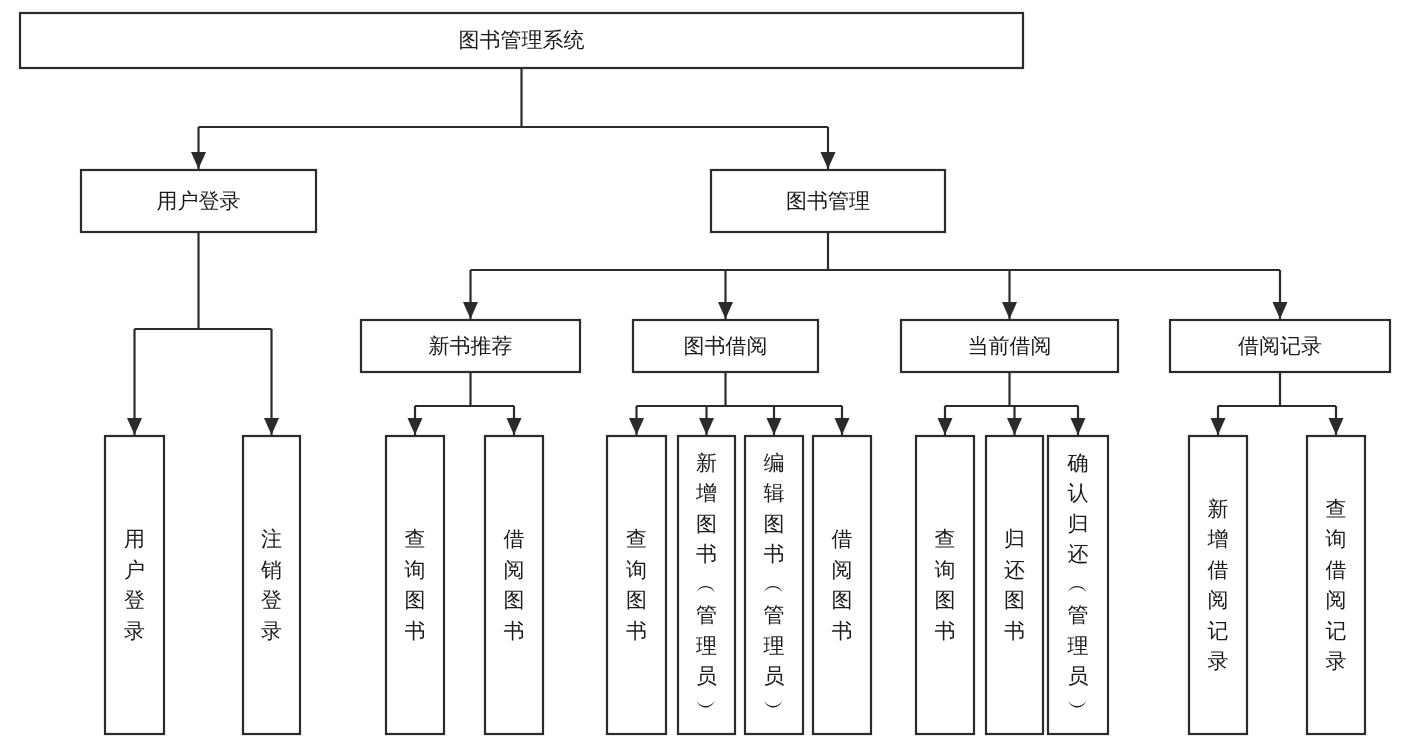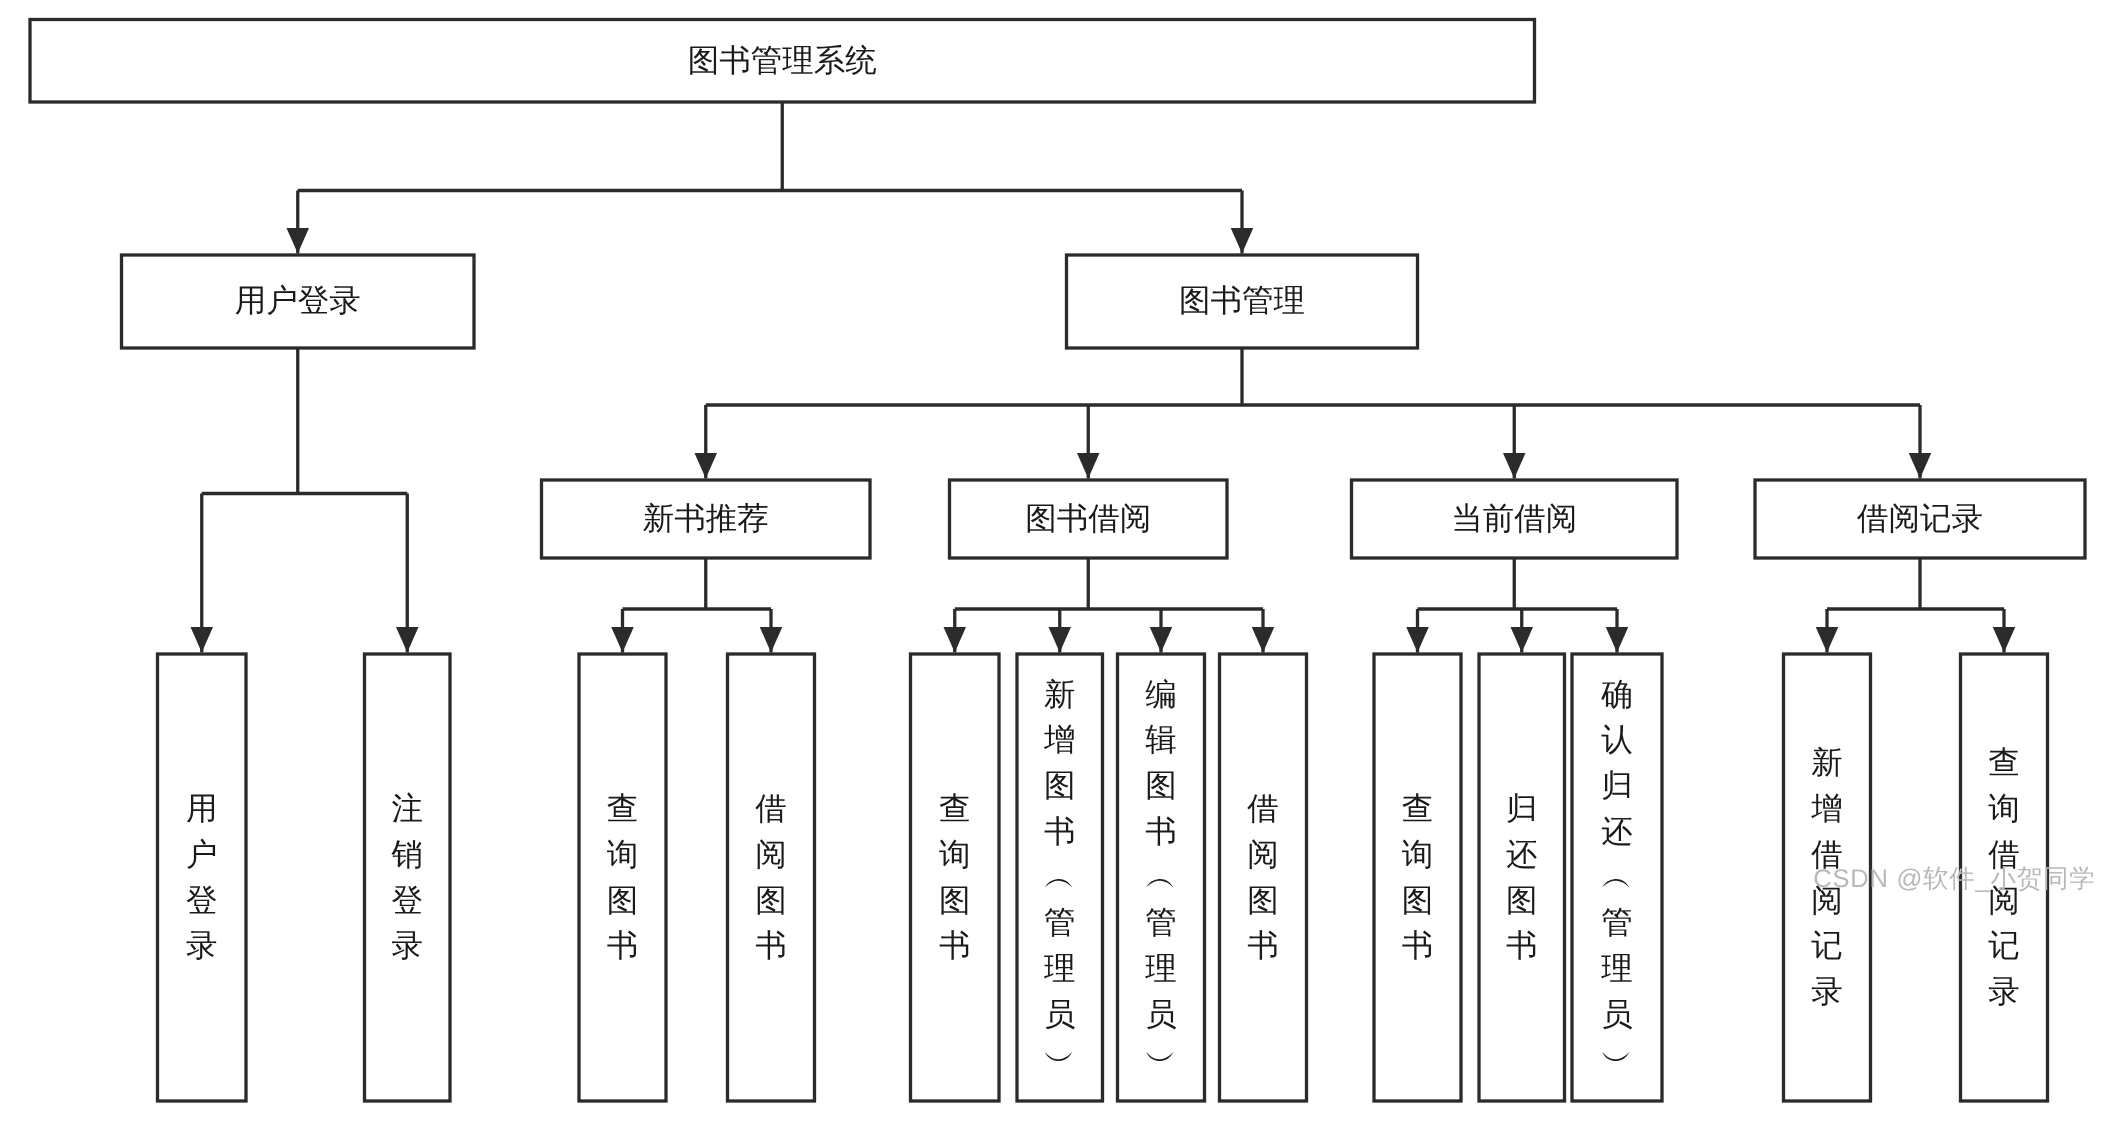--- a/index.html
+++ b/index.html
@@ -196,14 +196,13 @@
         <g>
           <rect x="1189" y="436" width="58" height="298" class="node-box"></rect>
           <text x="1218" y="515.5" class="node-label-vert"><tspan x="1218" dy="0">新</tspan><tspan x="1218" dy="30.5">增</tspan><tspan x="1218" dy="30.5">借</tspan><tspan x="1218" dy="30.5">阅</tspan><tspan x="1218" dy="30.5">记</tspan><tspan x="1218" dy="30.5">录</tspan></text>
         </g>
         <g>
           <rect x="1307" y="436" width="58" height="298" class="node-box"></rect>
           <text x="1336" y="515.5" class="node-label-vert"><tspan x="1336" dy="0">查</tspan><tspan x="1336" dy="30.5">询</tspan><tspan x="1336" dy="30.5">借</tspan><tspan x="1336" dy="30.5">阅</tspan><tspan x="1336" dy="30.5">记</tspan><tspan x="1336" dy="30.5">录</tspan></text>
         </g>
       </g>
   </svg>
-  <div class="watermark">CSDN @软件_小贺同学</div>
 </div>
 
 </body></html>

